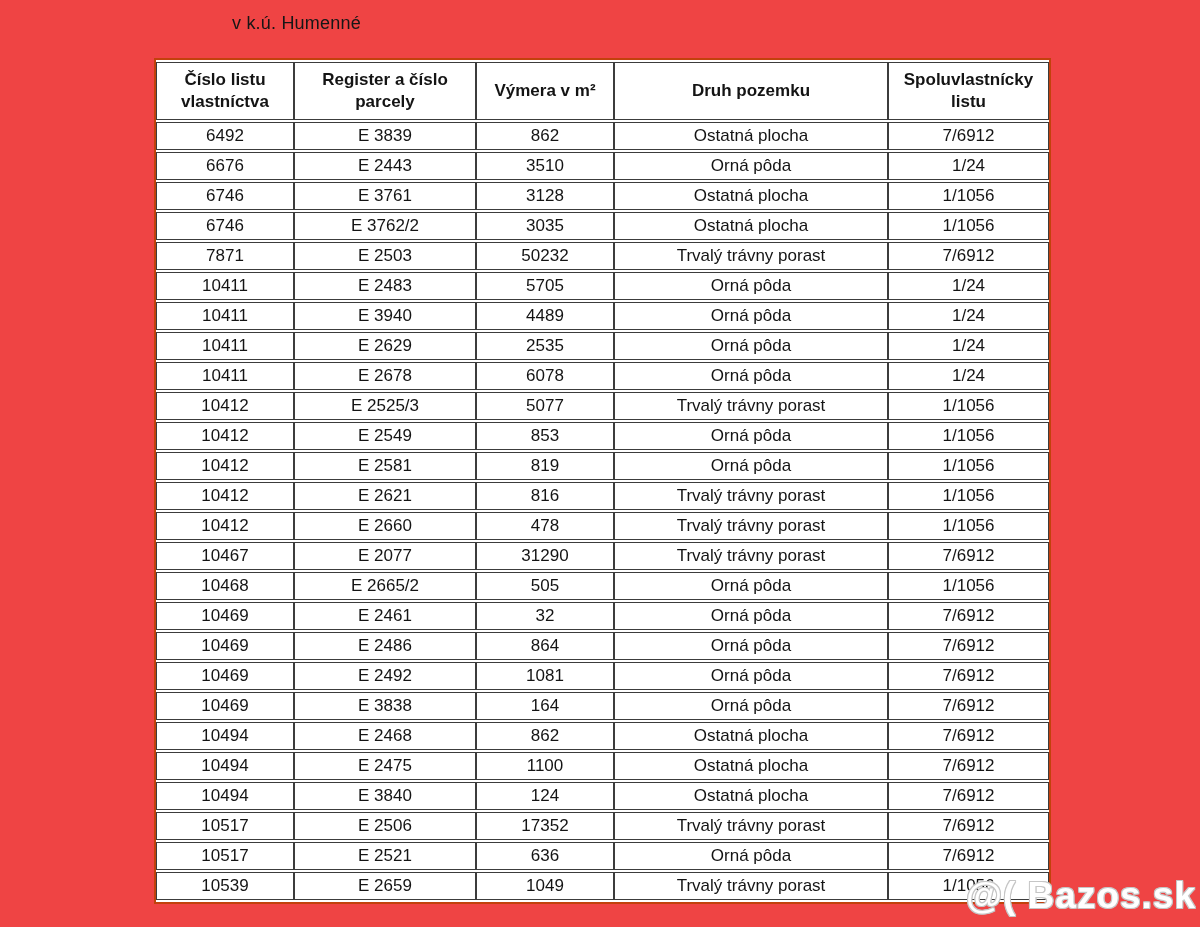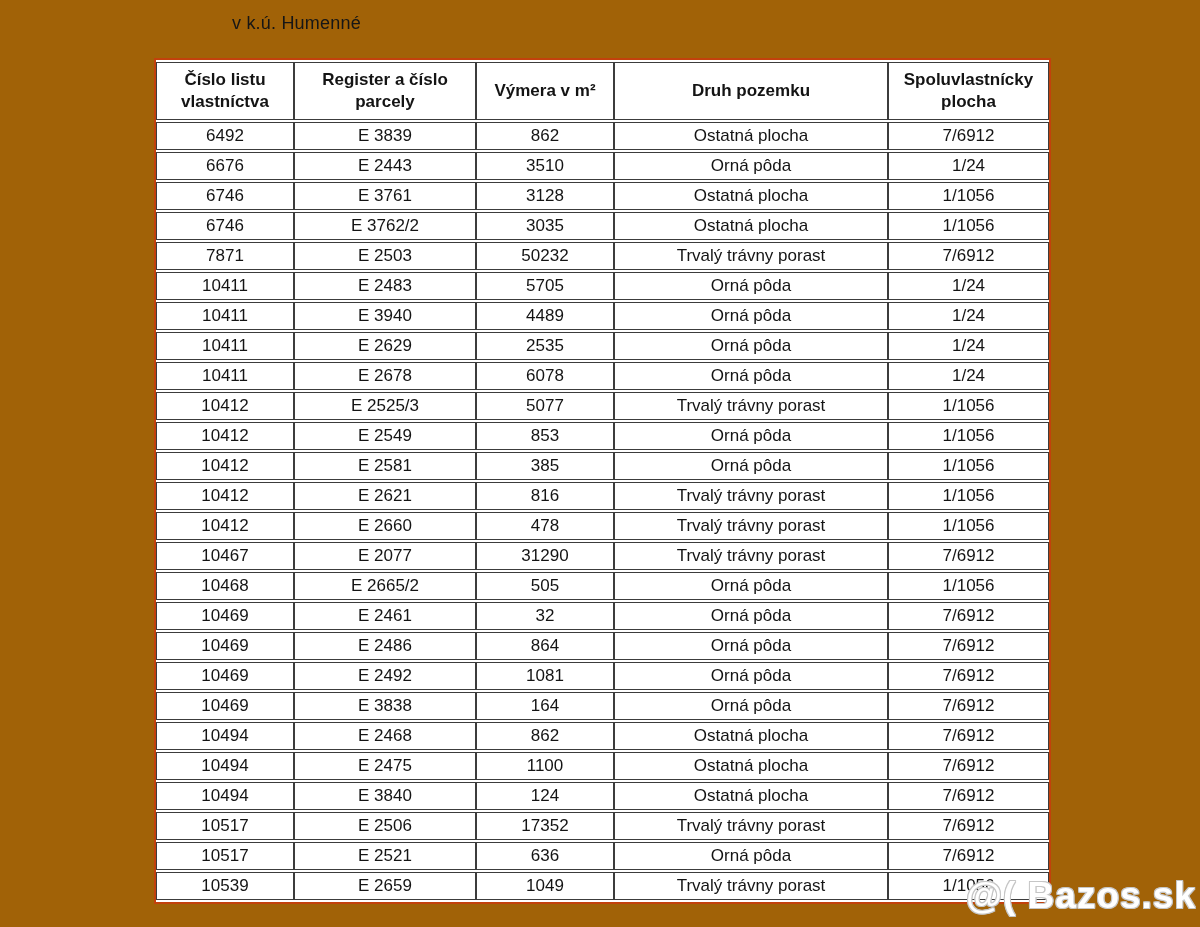--- a/index.html
+++ b/index.html
@@ -5,21 +5,21 @@
   html, body {
     margin: 0;
     padding: 0;
     background: #ffffff;
     font-family: "Liberation Sans", "DejaVu Sans", sans-serif;
   }
   #canvas {
     position: relative;
     width: 1200px;
     height: 927px;
-    background: #a16207;
+    background: #ef4444;
     overflow: hidden;
   }
   .doc-title {
     position: absolute;
     left: 232px;
     top: 13px;
     font-size: 18px;
     font-weight: 400;
     color: #161616;
     letter-spacing: 0.2px;
@@ -96,21 +96,21 @@
         <col class="c3">
         <col class="c4">
         <col class="c5">
     </colgroup>
     <thead>
       <tr>
         <th>Číslo listu vlastníctva</th>
         <th>Register a číslo parcely</th>
         <th>Výmera v m²</th>
         <th>Druh pozemku</th>
-        <th>Spoluvlastnícky plocha</th>
+        <th>Spoluvlastnícky listu</th>
       </tr>
     </thead>
     <tbody>
         <tr>
           <td>6492</td>
           <td>E 3839</td>
           <td>862</td>
           <td>Ostatná plocha</td>
           <td>7/6912</td>
         </tr>
@@ -180,21 +180,21 @@
         <tr>
           <td>10412</td>
           <td>E 2549</td>
           <td>853</td>
           <td>Orná pôda</td>
           <td>1/1056</td>
         </tr>
         <tr>
           <td>10412</td>
           <td>E 2581</td>
-          <td>385</td>
+          <td>819</td>
           <td>Orná pôda</td>
           <td>1/1056</td>
         </tr>
         <tr>
           <td>10412</td>
           <td>E 2621</td>
           <td>816</td>
           <td>Trvalý trávny porast</td>
           <td>1/1056</td>
         </tr>

